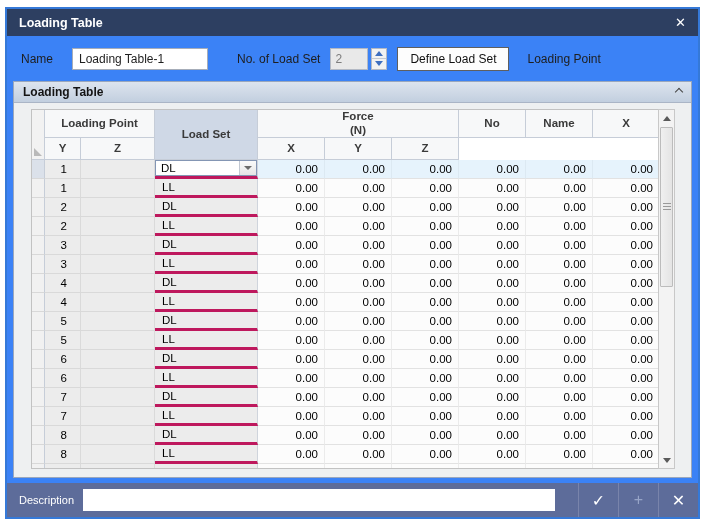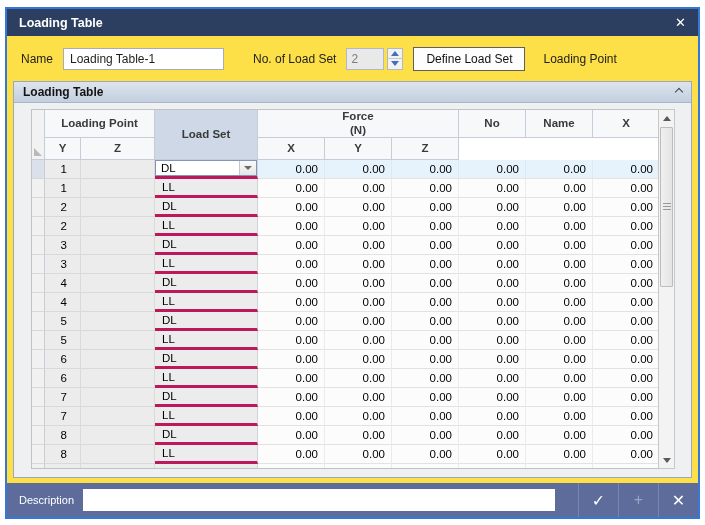--- a/index.html
+++ b/index.html
@@ -1,30 +1,30 @@
 <!DOCTYPE html>
 <html><head>
 <meta charset="utf-8">
 <style>
   * { margin:0; padding:0; box-sizing:border-box; }
   html,body { width:705px; height:525px; background:#ffffff; font-family:"Liberation Sans", sans-serif; overflow:hidden; }
 
   .dialog { position:absolute; left:5px; top:7px; width:695px; height:512px;
-    border:2px solid #3579d8; background:#fde047; display:flex; flex-direction:column; }
+    border:2px solid #3579d8; background:#3b82f6; display:flex; flex-direction:column; }
 
   
   .titlebar { height:27px; flex:0 0 27px; background:#2d3f61; display:flex; align-items:center; padding:0 12px; }
   .titlebar .title { color:#ffffff; font-weight:bold; font-size:12.5px; }
   .titlebar .close { margin-left:auto; color:#ffffff; font-size:13px; line-height:1; cursor:default; }
 
   
   .toolbar { height:45px; flex:0 0 45px; display:flex; align-items:center; padding:0 10px 0 14px; font-size:12px; color:#1e1e1e; }
   .lbl { white-space:nowrap; }
   .txt { height:22px; background:#fff; border:1px solid #a6adb9; font-size:12px; padding:0 6px; font-family:"Liberation Sans",sans-serif; color:#1e1e1e; }
-  .name-input { width:161px; margin-left:10px; }
+  .name-input { width:136px; margin-left:19px; }
   .spin-wrap { display:flex; margin-left:10px; }
   .spin-box { width:38px; height:22px; background:#e9e9e9; border:1px solid #b3b9c4; color:#7d7d7d; font-size:12px; padding:0 4px; font-family:"Liberation Sans",sans-serif; }
   .spin-btns { display:flex; flex-direction:column; width:16px; margin-left:3px; border:1px solid #b3b9c4; background:#f2f2f2; }
   .spin-btn { flex:1; display:flex; align-items:center; justify-content:center; }
   .spin-btn + .spin-btn { border-top:1px solid #c4c9d2; }
   .tri-up { width:0; height:0; border-left:4px solid transparent; border-right:4px solid transparent; border-bottom:5px solid #3f6fbf; }
   .tri-down { width:0; height:0; border-left:4px solid transparent; border-right:4px solid transparent; border-top:5px solid #3f6fbf; }
   .btn { height:24px; margin-left:10px; padding:0 12px; background:#fdfdfd; border:1px solid #5f5f5f; font-size:12px; font-family:"Liberation Sans",sans-serif; color:#111; }
   .ml30 { margin-left:29px; }
   .ml18 { margin-left:18px; }

